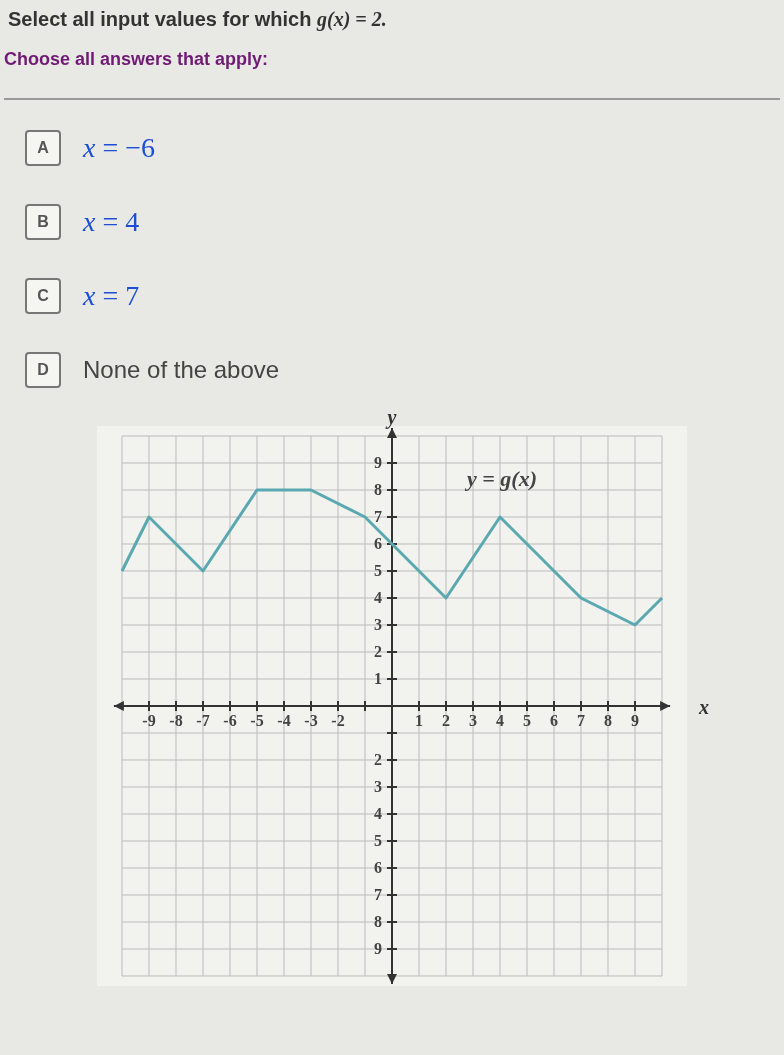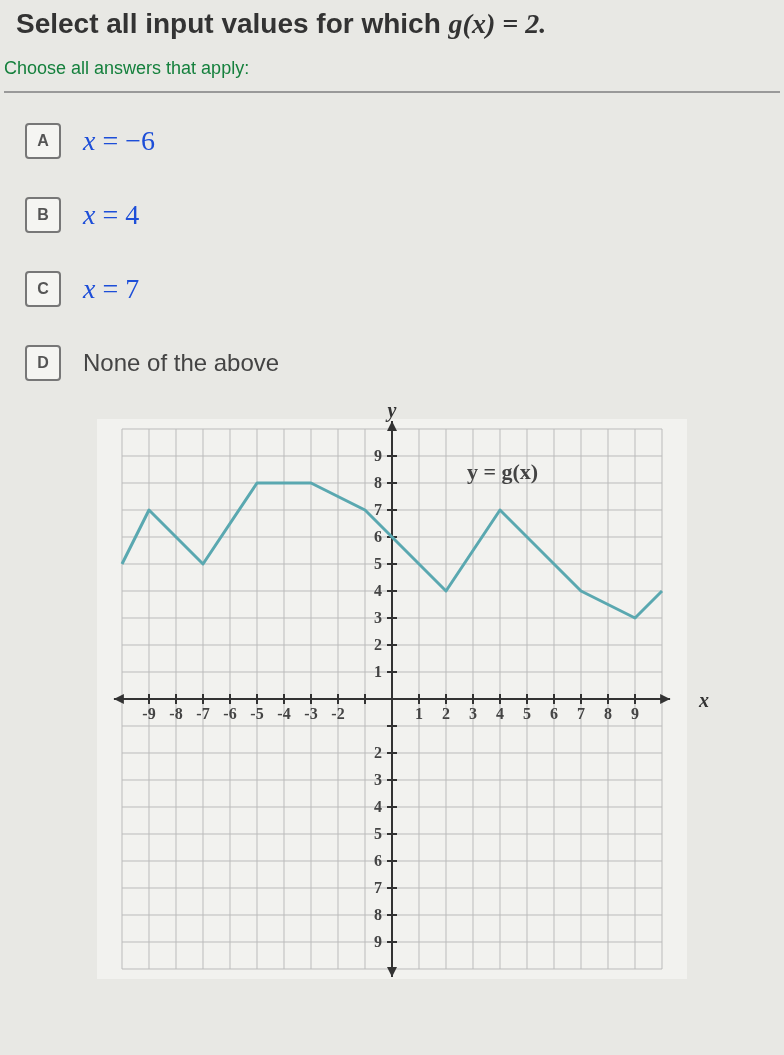--- a/index.html
+++ b/index.html
@@ -12,34 +12,34 @@
       background: #e8e8e4;
       width: 784px;
       height: 1055px;
       position: relative;
       color: #333;
     }
     .content {
       padding: 0;
     }
     .question-title {
-      font-size: 28px;
+      font-size: 20px;
       font-weight: bold;
       color: #333;
-      padding: 8px 4px 18px 16px;
+      padding: 8px 4px 18px 8px;
     }
     .question-title .math {
       font-family: 'Times New Roman', serif;
       font-style: italic;
     }
     .instruction {
       font-size: 18px;
-      font-weight: normal;
-      color: #15803d;
-      padding: 0 4px 12px 4px;
+      font-weight: bold;
+      color: #701a75;
+      padding: 0 4px 28px 4px;
     }
     .divider {
       border-top: 2px solid #999;
       margin: 0 4px 30px 4px;
     }
     .options {
       padding: 0 25px;
     }
     .option {
       display: flex;
@@ -98,20 +98,21 @@
       font-family: 'Times New Roman', serif;
       font-style: italic;
       font-weight: bold;
       font-size: 20px;
     }
     .legend {
       position: absolute;
       top: 40px;
       left: 370px;
       font-family: 'Times New Roman', serif;
+      font-style: italic;
       font-weight: bold;
       font-size: 22px;
       color: #444;
     }
   </style>
 </head>
 <body>
 
 <div class="content">
   <div class="question-title">

